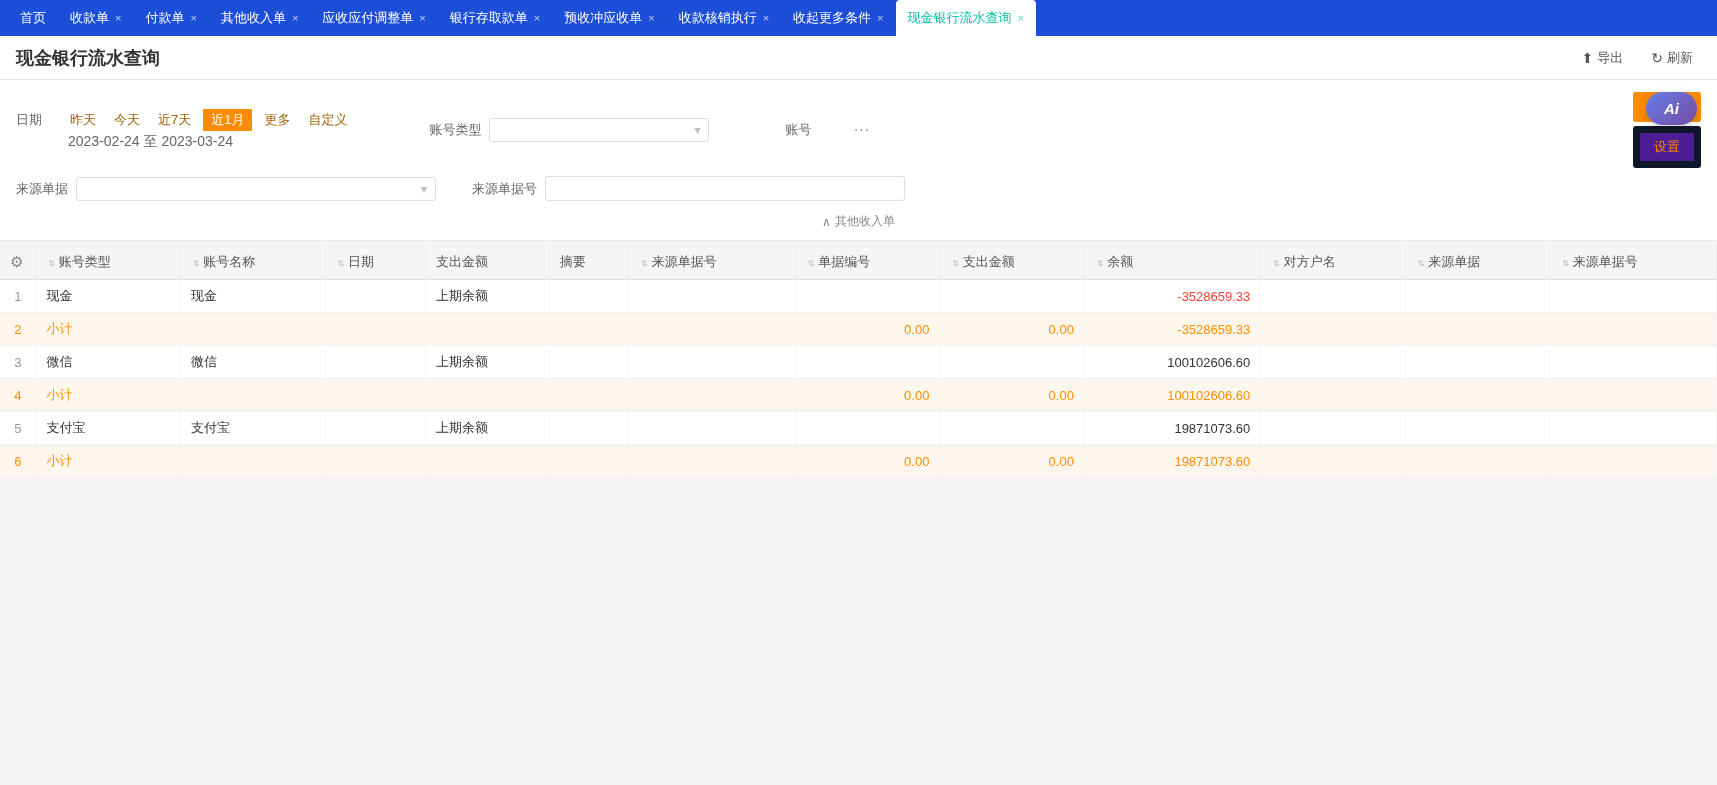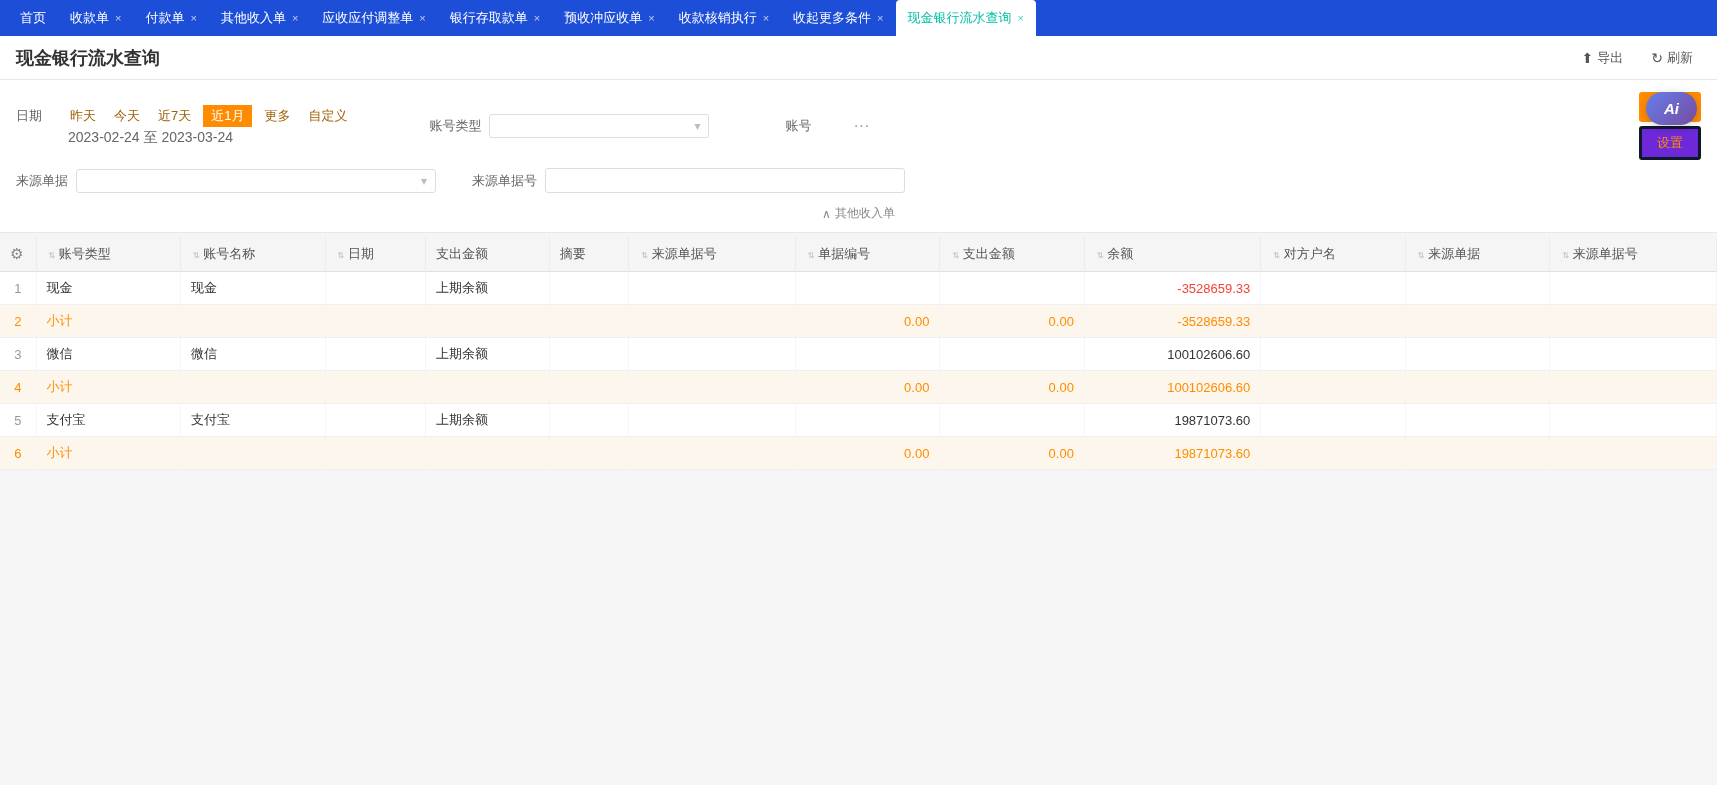--- a/index.html
+++ b/index.html
@@ -147,23 +147,23 @@
     .query-btn {
       background: #ff8c00;
       color: #fff;
       border: none;
       border-radius: 3px;
       padding: 6px 18px;
       cursor: pointer;
       font-size: 13px;
     }
     .settings-btn {
-      background: #6d28d9;
+      background: #4c1d95;
       color: #ff8c00;
-      border: 3px solid #0f172a;
+      border: 7px solid #0f172a;
       border-radius: 3px;
       padding: 5px 14px;
       cursor: pointer;
       font-size: 13px;
     }
     .btn-group-right {
       display: flex;
       flex-direction: column;
       gap: 4px;
       margin-left: auto;

